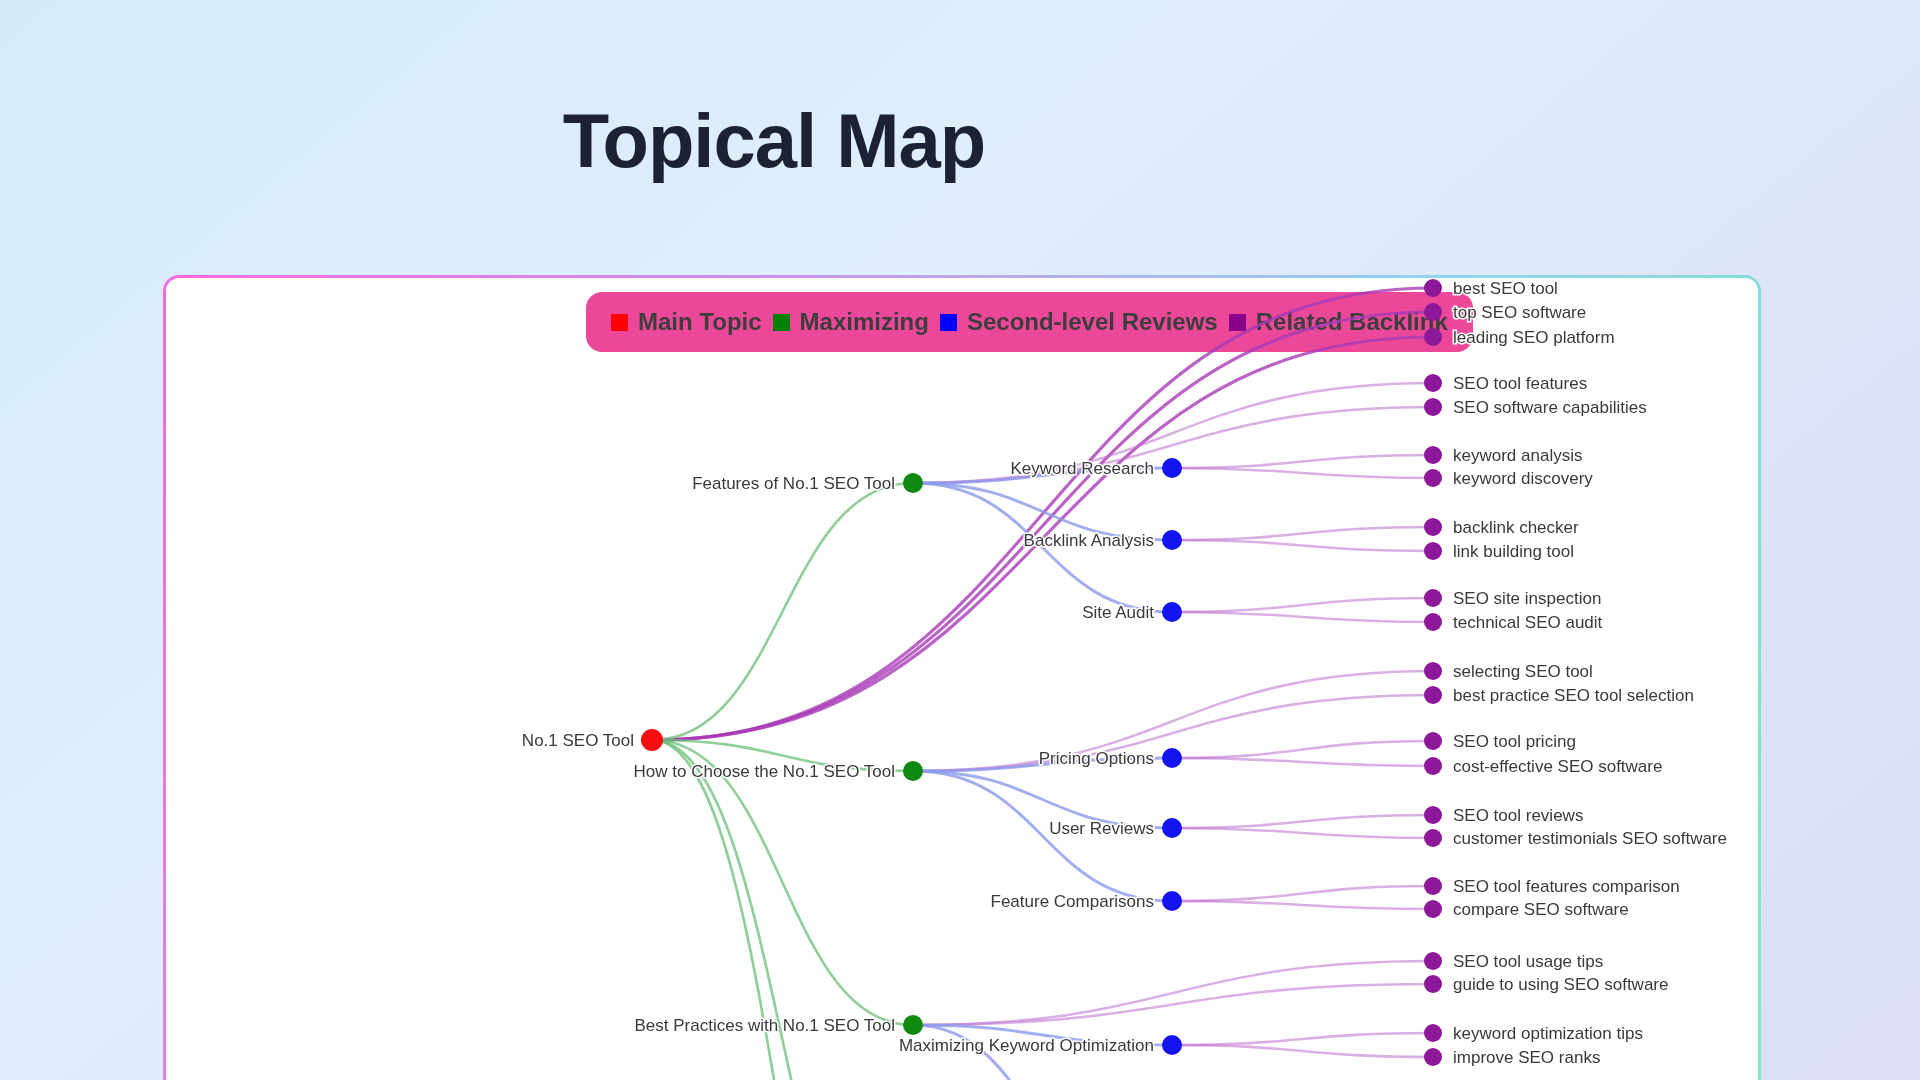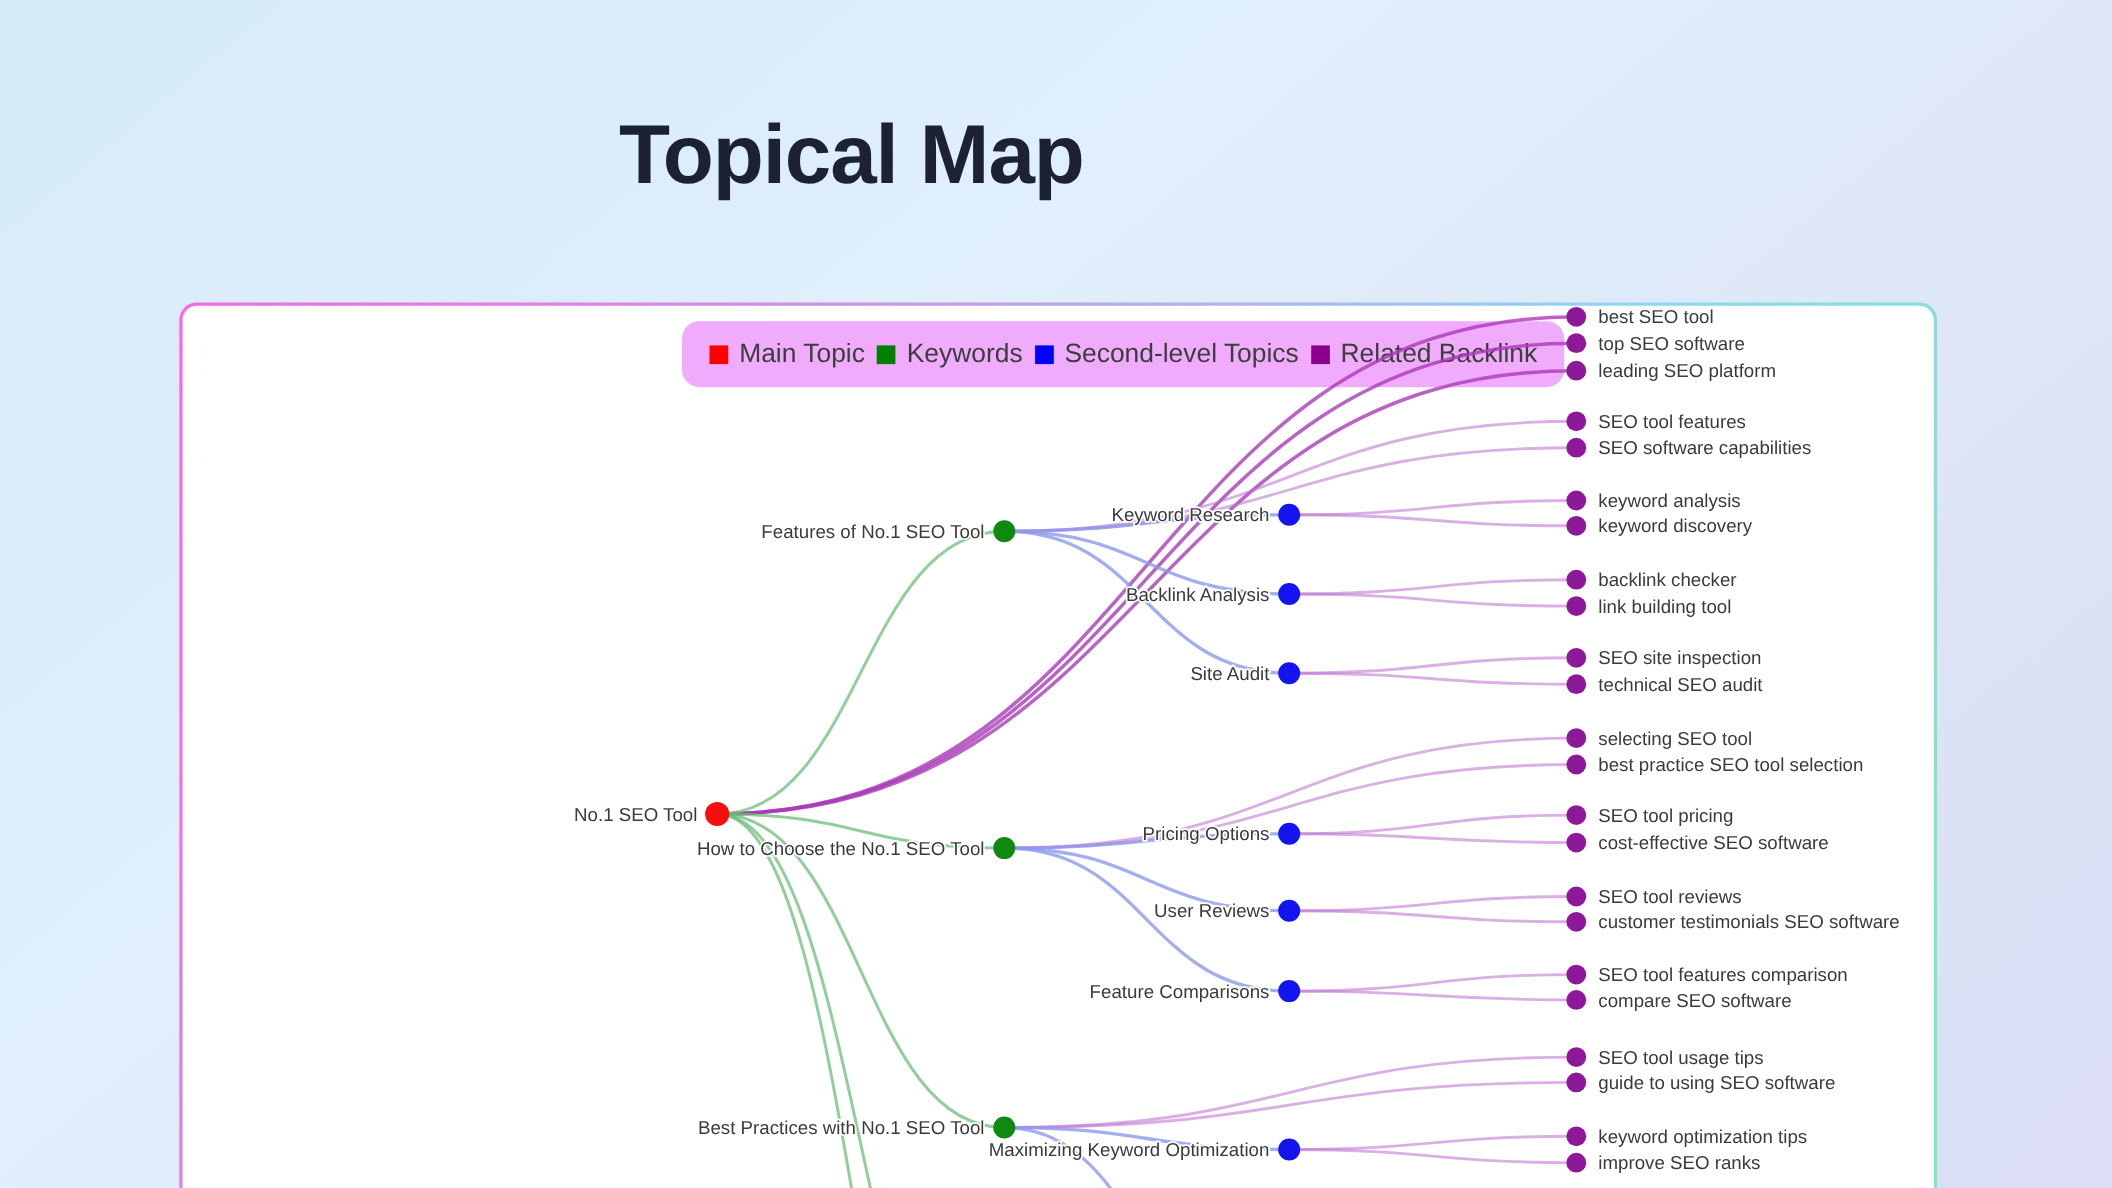--- a/index.html
+++ b/index.html
@@ -13,24 +13,24 @@
     font-size:76px;font-weight:800;line-height:1;color:#1c2231;letter-spacing:-1px;
   }
   .panel-wrap{
     position:absolute;left:163px;top:275px;width:1592px;height:1000px;
     padding:3px;border-radius:16px;
     background:linear-gradient(115deg,#f968e2 0%,#cb93ea 30%,#92d3f2 62%,#7ee9c2 92%);
     z-index:1;
   }
   .panel-inner{width:100%;height:100%;background:#ffffff;border-radius:13px;}
   .legend{
-    position:absolute;left:620px;top:292px;height:60px;z-index:2;
+    position:absolute;left:586px;top:292px;height:60px;z-index:2;
     display:inline-flex;align-items:center;gap:11px;padding:0 25px;
-    background:#f0abfc;border-radius:16px;
-    font-size:24px;color:#3d3d3d;white-space:nowrap;
+    background:#ec4899;border-radius:16px;
+    font-size:24px;color:#3d3d3d;white-space:nowrap;font-weight:bold;
   }
   .legend-item{display:inline-flex;align-items:center;gap:10px;}
   .legend-swatch{width:17px;height:17px;display:inline-block;}
   .mindmap-svg{position:absolute;left:0;top:0;z-index:3;pointer-events:none;}
   .mindmap-svg circle{pointer-events:auto;}
   .edge-green{fill:none;stroke:#6cbf78;stroke-opacity:.75;stroke-width:2.7;}
   .edge-lavender{fill:none;stroke:#8c9aec;stroke-opacity:.8;stroke-width:3;}
   .edge-violet{fill:none;stroke:#bb6fcd;stroke-opacity:.55;stroke-width:2.6;}
   .edge-violet-bold{fill:none;stroke:#a93bb7;stroke-opacity:.8;stroke-width:3.2;}
   .node-label{
@@ -47,25 +47,25 @@
   <div class="panel-inner"></div>
 </div>
 
 <div class="legend">
     <span class="legend-item">
       <span class="legend-swatch" style="background: rgb(255, 0, 0);"></span>
       <span>Main Topic</span>
     </span>
     <span class="legend-item">
       <span class="legend-swatch" style="background: rgb(0, 128, 0);"></span>
-      <span>Keywords</span>
+      <span>Maximizing</span>
     </span>
     <span class="legend-item">
       <span class="legend-swatch" style="background: rgb(0, 0, 255);"></span>
-      <span>Second-level Topics</span>
+      <span>Second-level Reviews</span>
     </span>
     <span class="legend-item">
       <span class="legend-swatch" style="background: rgb(139, 0, 139);"></span>
       <span>Related Backlink</span>
     </span>
   </div>
 
 <svg class="mindmap-svg" width="1920" height="1080" viewBox="0 0 1920 1080">
     <g>
       <path d="M652,740 C1042.5,740 1042.5,288 1433,288" class="edge-violet-bold"></path>

